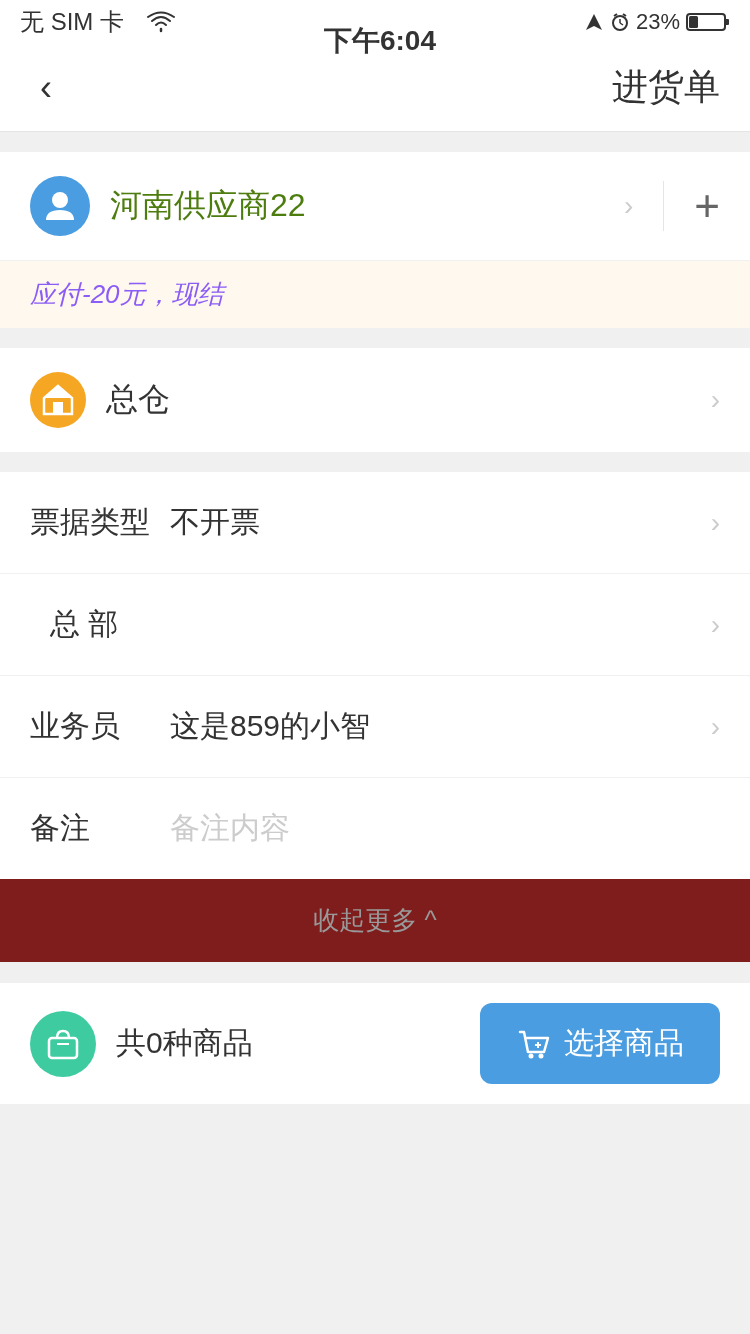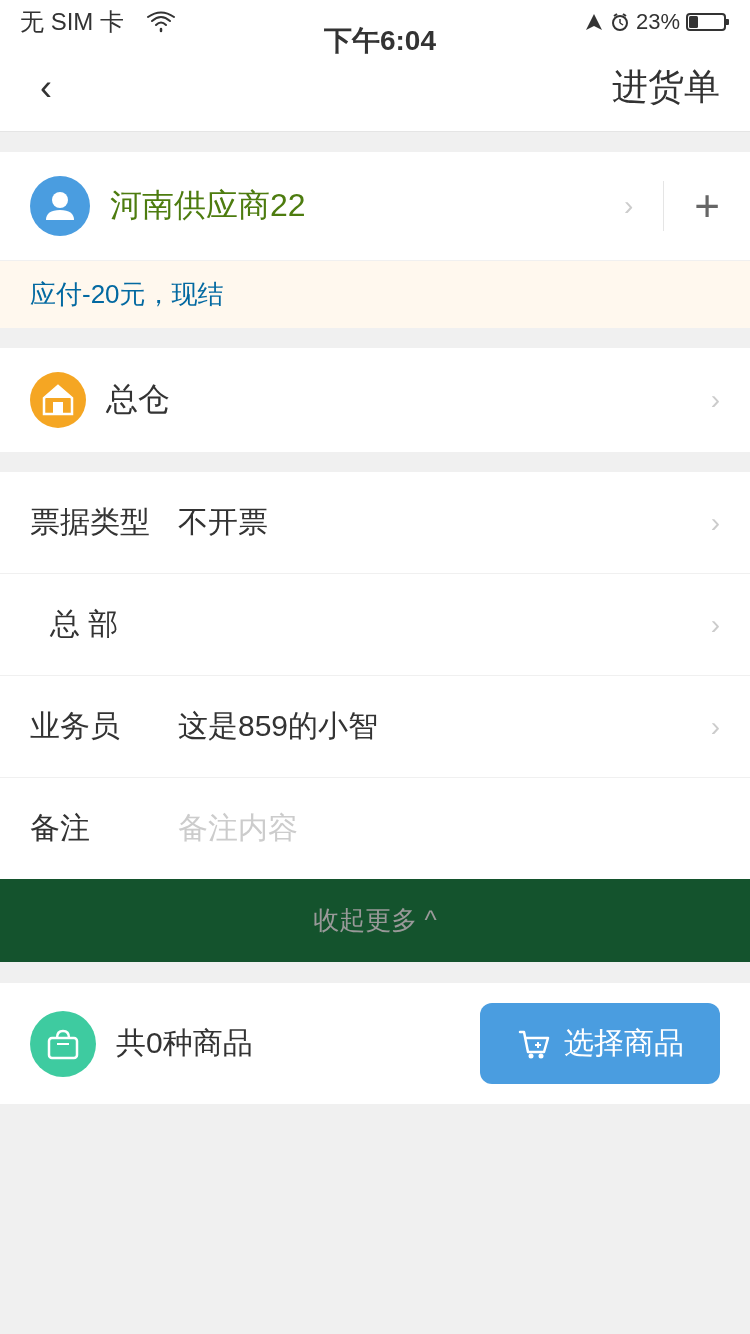--- a/index.html
+++ b/index.html
@@ -132,21 +132,22 @@
       width: 1px;
       height: 50px;
       background: #e5e5e5;
     }
 
     
     .notice-banner {
       background: #fff8ee;
       padding: 16px 30px;
       font-size: 26px;
-      color: #0369a1;
+      color: #8b5cf6;
+      font-style: italic;
     }
 
     
     .warehouse-row {
       display: flex;
       align-items: center;
       padding: 24px 30px;
       background: #fff;
     }
     .warehouse-icon {
@@ -167,21 +168,20 @@
     }
 
     
     .form-row {
       display: flex;
       align-items: center;
       padding: 30px 30px;
       background: #fff;
       border-bottom: 1px solid #f0f0f0;
       min-height: 100px;
-      gap: 8px;
     }
     .form-label {
       font-size: 30px;
       color: #333;
       min-width: 120px;
       flex-shrink: 0;
     }
     .form-value {
       flex: 1;
       font-size: 30px;
@@ -194,21 +194,21 @@
       color: #ccc;
       padding-left: 20px;
     }
 
     
     .collapse-row {
       display: flex;
       align-items: center;
       justify-content: center;
       padding: 24px;
-      background: #14532d;
+      background: #7f1d1d;
       font-size: 26px;
       color: #999;
       cursor: pointer;
       gap: 6px;
     }
 
     
     .bottom-bar {
       display: flex;
       align-items: center;

